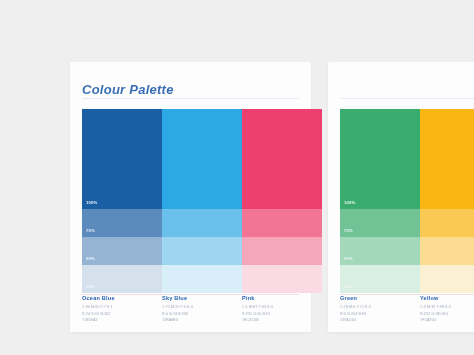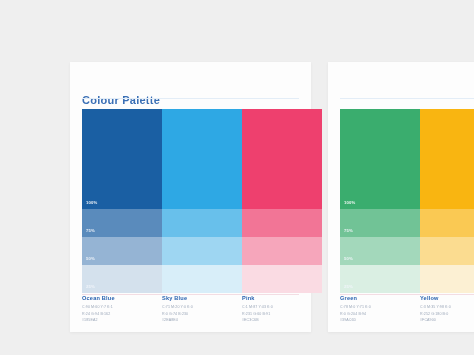--- a/index.html
+++ b/index.html
@@ -22,26 +22,27 @@
     top: 62px;
     background: #fdfdfd;
     box-shadow: 0 1px 3px rgba(0,0,0,0.05);
   }
   #card-main { left: 70px; width: 241px; height: 270px; }
   #card-secondary { left: 328px; width: 241px; height: 270px; }
 
   .card-title {
     position: absolute;
     left: 12px;
-    top: 32px;
-    font-size: 11px;
+    top: 20px;
+    font-size: 13px;
     font-weight: 700;
     letter-spacing: 0.25px;
     color: #3a6fb5;
     white-space: nowrap;
+    font-style: italic;
   }
   .title-rule {
     position: absolute;
     left: 12px;
     right: 12px;
     top: 36px;
     height: 1px;
     background: #e3edf7;
   }
   .bottom-rule {

